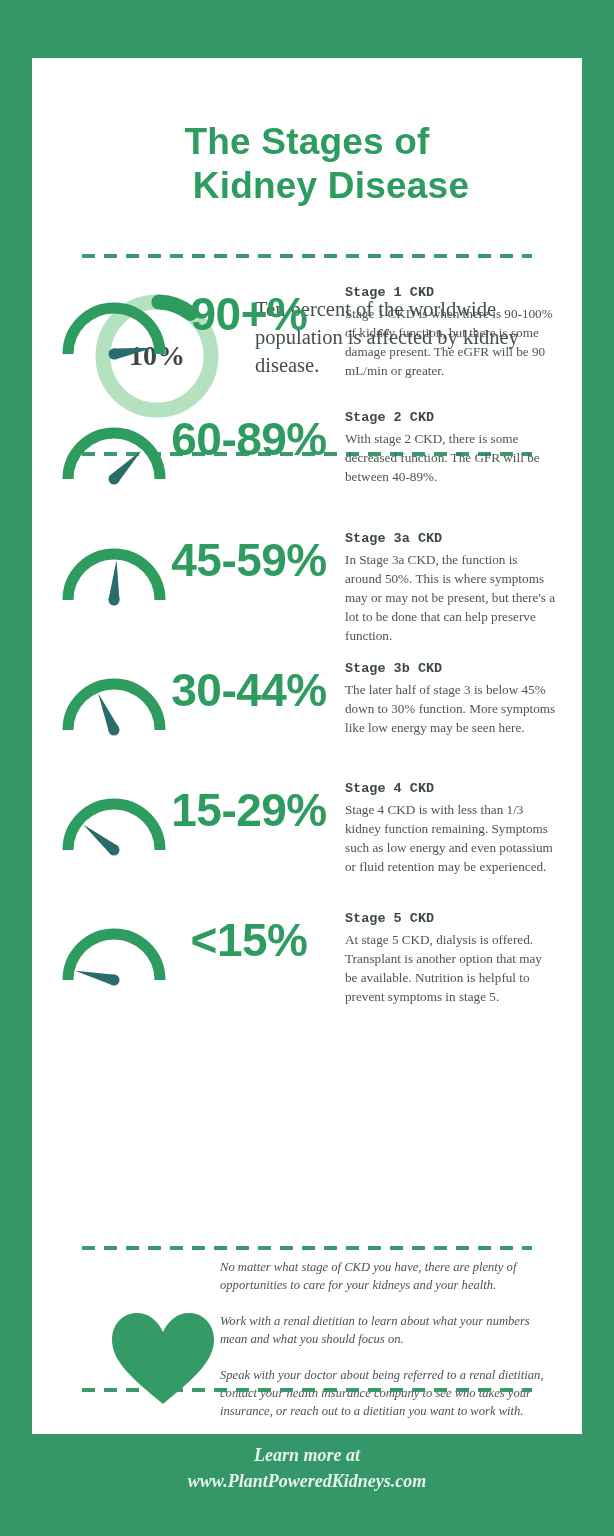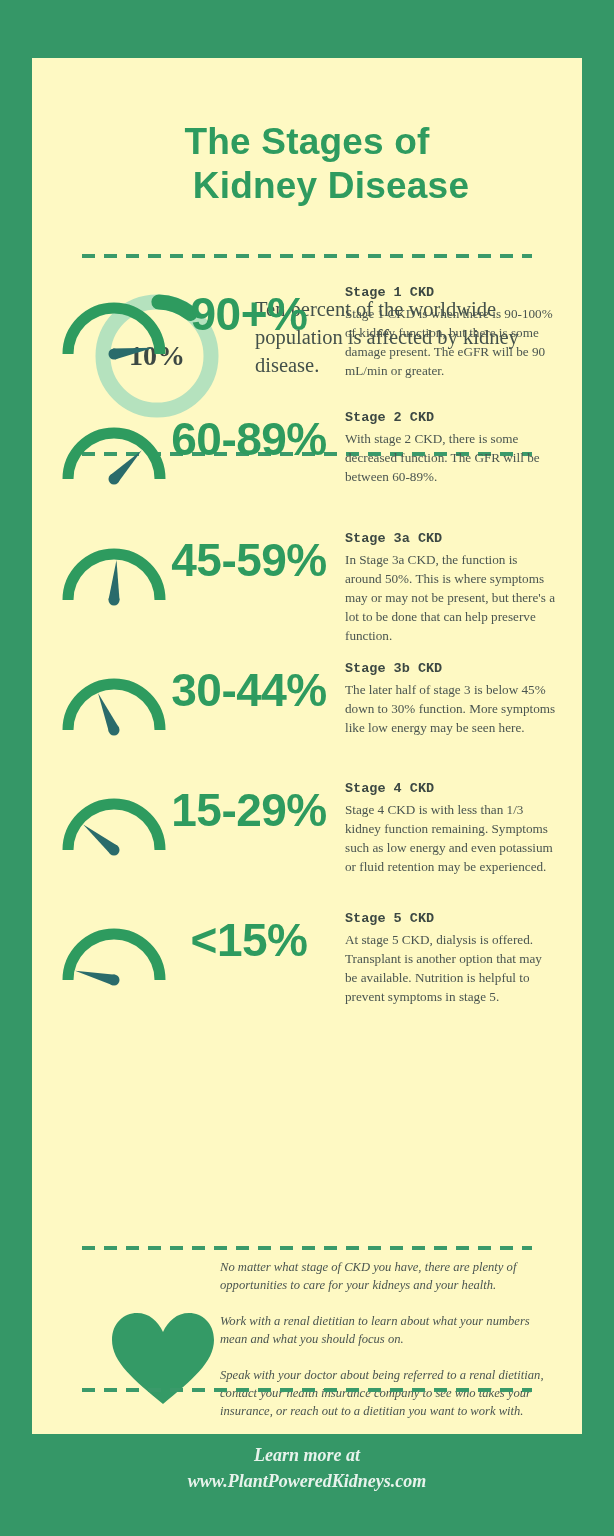--- a/index.html
+++ b/index.html
@@ -8,21 +8,21 @@
     background:#359767;
     font-family:"Liberation Sans",sans-serif;
     overflow:hidden;
   }
   .page{position:relative;width:614px;height:1536px;background:#359767;}
 
   .card{
     position:absolute;
     left:32px;top:58px;
     width:550px;height:1376px;
-    background:#fef9c3;
+    background:#ffffff;
   }
 
   
   .title{
     position:absolute;left:0;top:62px;width:550px;
     text-align:center;
     color:#2E9B5F;
     font-weight:bold;
     font-size:37px;
     line-height:44px;
@@ -141,21 +141,21 @@
           <div class="gauge">
             <svg width="120" height="72" viewBox="0 0 120 72" aria-hidden="true">
               <path d="M14 64 A 46 46 0 0 1 106 64" fill="none" stroke="#2E9B5F" stroke-width="11" stroke-linecap="butt"></path>
               <path d="M56.1 60.2 L87.8 35.3 L63.9 67.8 Z" fill="#2A6B6B"></path>
               <circle cx="60" cy="64" r="5.5" fill="#2A6B6B"></circle>
             </svg>
           </div>
           <div class="pct">60-89%</div>
           <div class="txtcol">
             <div class="stitle">Stage 2 CKD</div>
-            <div class="sbody">With stage 2 CKD, there is some decreased function. The GFR will be between 60-89%.</div>
+            <div class="sbody">With stage 2 CKD, there is some decreased function. The GFR will be between 40-89%.</div>
           </div>
         </div>
         <div class="stage" style="top: 478px;">
           <div class="gauge">
             <svg width="120" height="72" viewBox="0 0 120 72" aria-hidden="true">
               <path d="M14 64 A 46 46 0 0 1 106 64" fill="none" stroke="#2E9B5F" stroke-width="11" stroke-linecap="butt"></path>
               <path d="M54.5 63.7 L62.5 24.1 L65.5 64.3 Z" fill="#2A6B6B"></path>
               <circle cx="60" cy="64" r="5.5" fill="#2A6B6B"></circle>
             </svg>
           </div>

